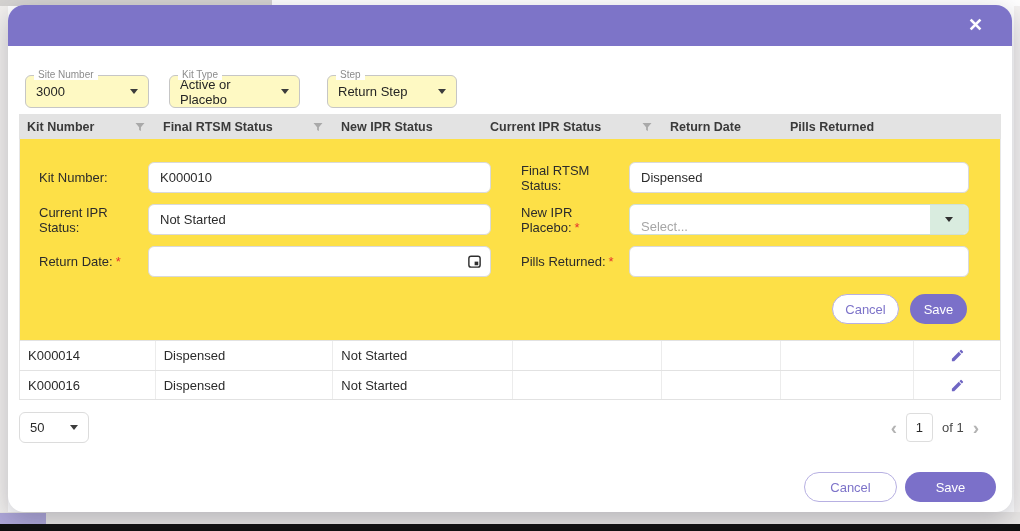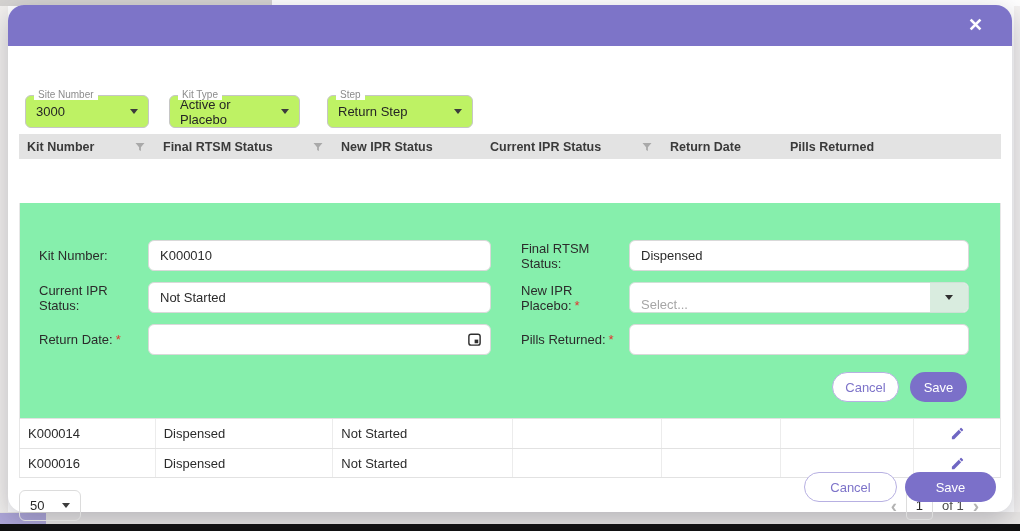--- a/index.html
+++ b/index.html
@@ -19,41 +19,41 @@
            border-radius:16px; box-shadow:0 8px 28px rgba(40,40,60,.28); }
   .modal-header { height:41px; background:#7d74c8; border-radius:16px 16px 0 0; position:relative; }
   .close-x { position:absolute; right:29px; top:9px; color:#fff; font-size:18px; line-height:22px;
              cursor:pointer; font-weight:bold; }
 
   .modal-body { padding:0 11px; }
 
   
   .filters { display:flex; margin:29px 0 0 6px; }
   .filter-box { position:relative; border:1px solid #c6c6c6; border-radius:6px; height:33px;
-                display:flex; align-items:center; padding:0 10px; background:#bef264; cursor:pointer;margin-top:20px; }
+                display:flex; align-items:center; padding:0 10px; background:#fef9c3; cursor:pointer; }
   .fb1 { width:124px; margin-right:20px; }
   .fb2 { width:131px; margin-right:27px; }
-  .fb3 { width:146px; }
+  .fb3 { width:130px; }
   .filter-label { position:absolute; top:-7px; left:8px; font-size:10px; color:#8c8c8c;
                   background:#fff; padding:0 4px; white-space:nowrap; }
   .filter-value { font-size:13px; color:#252525; }
   .caret { width:0; height:0; border-left:4px solid transparent; border-right:4px solid transparent;
            border-top:5px solid #3c3c3c; margin-left:auto; }
 
   
   .tbl { margin-top:6px; }
   .thead { display:flex; background:#e3e3e3; height:25px; align-items:center;
            font-size:12.5px; font-weight:bold; color:#3a3a3a; }
   .hcell { display:flex; align-items:center; justify-content:space-between; padding:0 9px 0 8px; height:100%; }
   .c0{width:136px;} .c1{width:178px;} .c2{width:180px;} .c3{width:149px;}
   .c4{width:120px;} .c5{width:133px;} .c6{width:86px;}
   .funnel { flex:0 0 auto; margin-left:6px; }
 
   
-  .editor { border-left:1px solid #e7e7e7; border-right:1px solid #e7e7e7; padding:37px 0 16px 0; background:#86efac;margin-top:44px; }
+  .editor { border-left:1px solid #e7e7e7; border-right:1px solid #e7e7e7; padding:23px 0 16px 0; background:#fde047; }
   .form-row { display:flex; align-items:center; margin-bottom:11px; }
   .lab { font-size:13px; color:#2b2b2b; }
   .lab-l { width:128px; padding-left:19px; }
   .lab-r { width:108px; margin-left:30px; }
   .req { color:#e5322d; margin-left:3px; font-size:13px; }
   .inp { height:31px; border:1px solid #d9d9d9; border-radius:6px; background:#fff;
          font-size:13px; color:#2b2b2b; padding:0 11px; font-family:"Liberation Sans",sans-serif; outline:none; }
   .inp-l { width:343px; }
   .inp-r { width:340px; }
   .date-wrap { position:relative; display:flex; align-items:center; }
@@ -74,21 +74,21 @@
 
   
   .trow { display:flex; height:30px; align-items:center; border-top:1px solid #e2e2e2;
           font-size:13px; color:#2b2b2b; border-left:1px solid #e7e7e7; border-right:1px solid #e7e7e7; }
   .trow:last-of-type { border-bottom:1px solid #e2e2e2; }
   .tcell { padding-left:8px; height:100%; display:flex; align-items:center; border-right:1px solid #ececec; }
   .tcell.last { border-right:none; justify-content:center; padding-left:0; cursor:pointer; }
 
   
   .pager { display:flex; align-items:center; margin-top:12px; }
-  .page-size { width:62px; height:31px; border:1px solid #dcdcdc; border-radius:6px; display:flex;
+  .page-size { width:70px; height:31px; border:1px solid #dcdcdc; border-radius:6px; display:flex;
                align-items:center; padding:0 10px; font-size:13px; color:#2b2b2b; cursor:pointer; }
   .pager-right { margin-left:auto; display:flex; align-items:center; gap:9px; margin-right:22px; }
   .chev { font-size:19px; color:#b3b3b3; line-height:19px; cursor:pointer; font-weight:bold; }
   .page-box { width:27px; height:29px; border:1px solid #ddd; border-radius:4px; display:flex;
               align-items:center; justify-content:center; font-size:13px; color:#2b2b2b; }
   .of-text { font-size:13px; color:#4a4a4a; }
 
   
   .footer-btns { position:absolute; right:16px; bottom:10px; display:flex; gap:8px; }
   .btn-cancel-lg { width:93px; height:30px; border:1px solid #b7b0e2; color:#7d73c9; background:#fff; border-radius:16px; }

